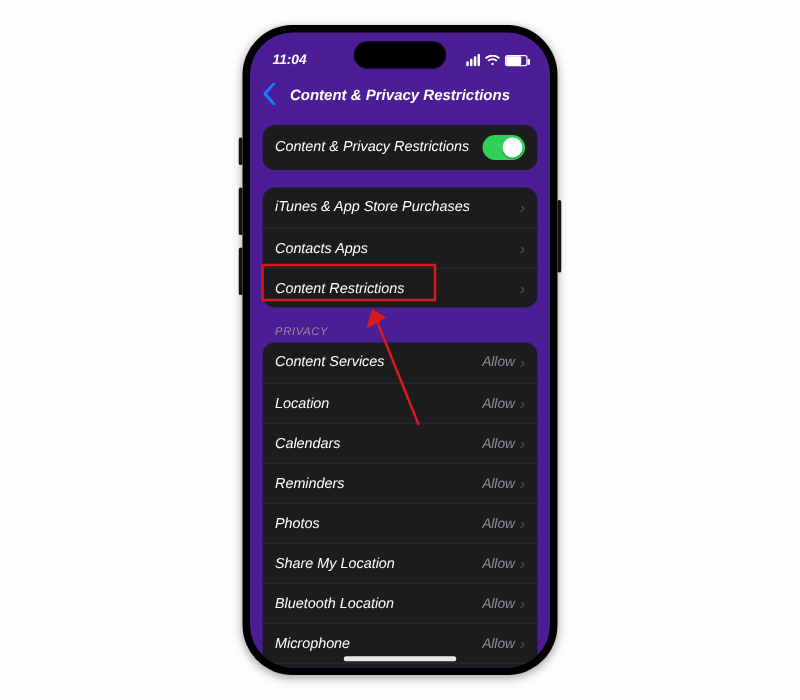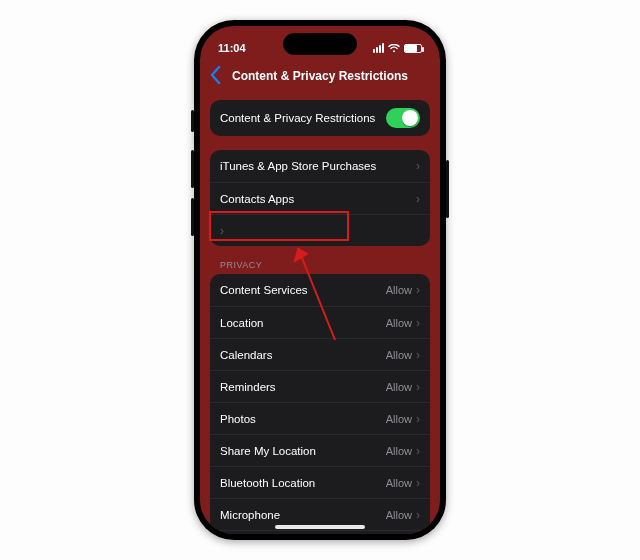--- a/index.html
+++ b/index.html
@@ -23,25 +23,26 @@
     padding: 6px;
   }
   .side-btn { position: absolute; background:#111; border-radius:2px; }
   .sb-left1 { left:-3px; top:90px; width:3px; height:22px; }
   .sb-left2 { left:-3px; top:130px; width:3px; height:38px; }
   .sb-left3 { left:-3px; top:178px; width:3px; height:38px; }
   .sb-right { right:-3px; top:140px; width:3px; height:58px; }
   .screen {
     width: 100%;
     height: 100%;
-    background: #7f1d1d;
+    background: #4c1d95;
     border-radius: 34px;
     overflow: hidden;
     position: relative;
     color: #fff;
+    font-style: italic;
   }
   .island {
     position: absolute;
     top: 8px; left: 50%; transform: translateX(-50%);
     width: 72px; height: 20px;
     background: #000; border-radius: 12px;
     z-index: 5;
     box-shadow: 0 0 0 1px #0a0a0a;
   }
   .status {
@@ -183,20 +184,21 @@
       <div class="group" id="group1">
         <div class="row">
           <span class="label">iTunes &amp; App Store Purchases</span>
           <span class="chev">›</span>
         </div>
         <div class="row">
           <span class="label">Contacts Apps</span>
           <span class="chev">›</span>
         </div>
         <div class="row" id="cr-row">
+          <span class="label">Content Restrictions</span>
           <span class="chev">›</span>
         </div>
       </div>
 
       <div class="section-title">Privacy</div>
 
       <div class="group">
         <div class="row">
           <span class="label">Content Services</span>
           <span class="value">Allow</span>

